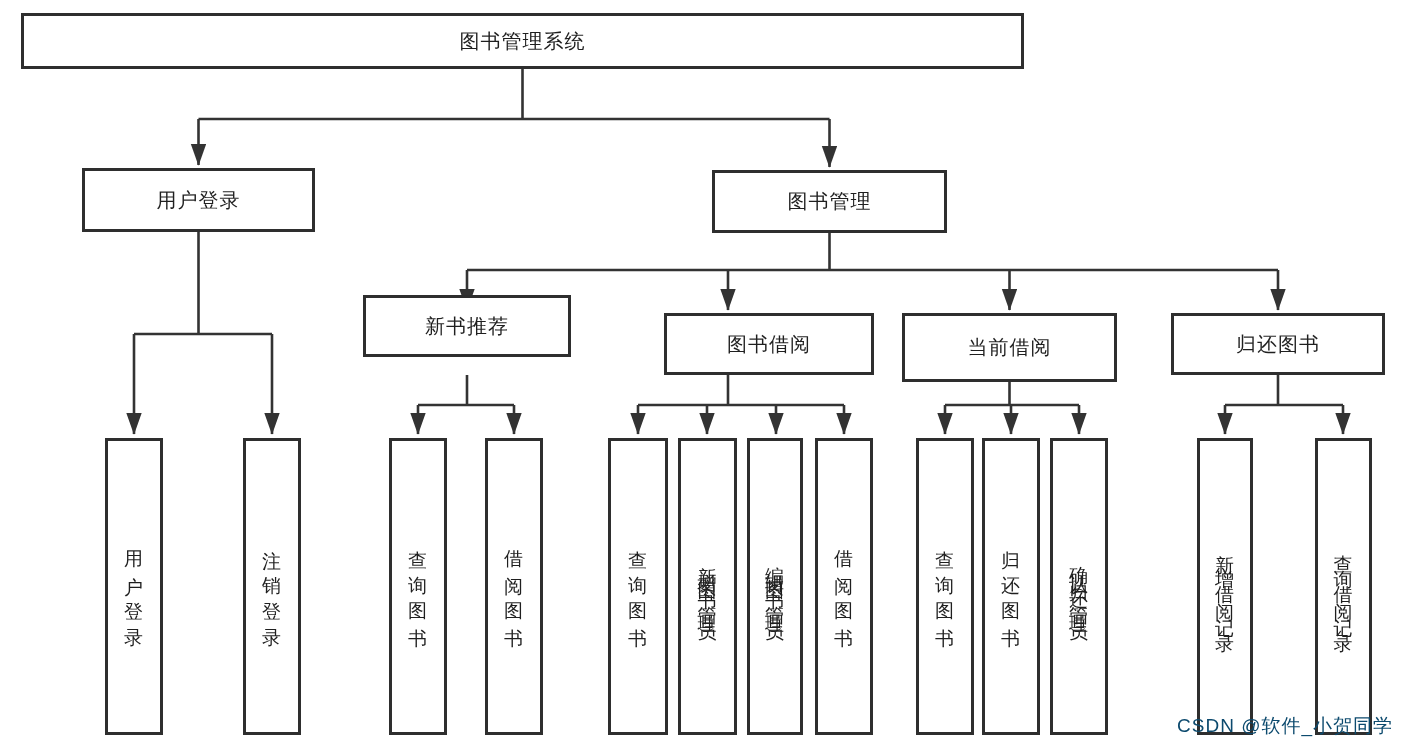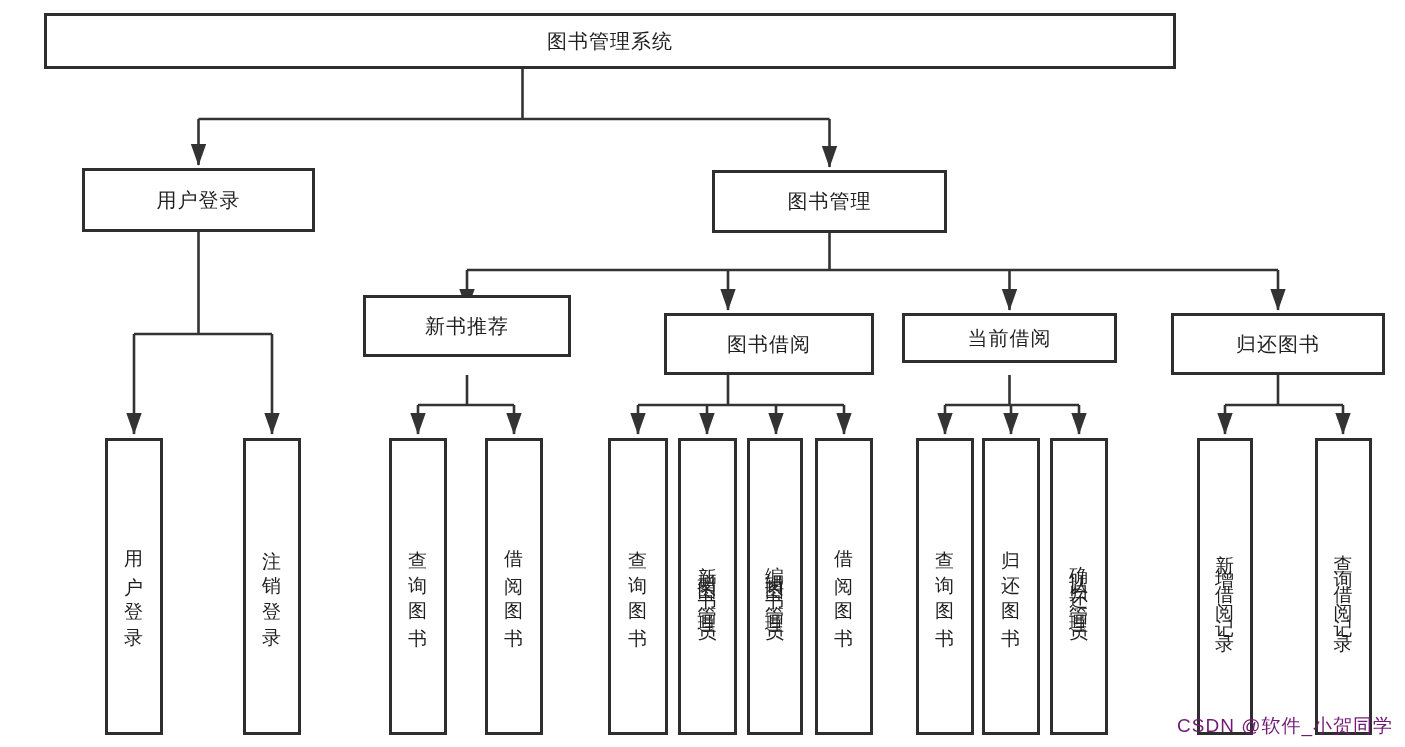--- a/index.html
+++ b/index.html
@@ -27,21 +27,21 @@
     white-space:nowrap;
     line-height:1;
   }
   .sp4{letter-spacing:26px;}
   .sp6{letter-spacing:16px;}
   .sp9{letter-spacing:8px;}
   .watermark{
     position:absolute;
     right:12px;bottom:8px;
     font-size:19px;
-    color:#701a75;
+    color:#0c4a6e;
     letter-spacing:1px;
     white-space:nowrap;
   }
 </style>
 </head>
 <body>
 
 <div class="canvas">
 
   <svg class="wires" viewBox="0 0 1405 747" xmlns="http://www.w3.org/2000/svg">
@@ -80,38 +80,38 @@
       <line x1="945" y1="405" x2="945" y2="434" marker-end="url(#arrow)"></line>
       <line x1="1011" y1="405" x2="1011" y2="434" marker-end="url(#arrow)"></line>
       <line x1="1079" y1="405" x2="1079" y2="434" marker-end="url(#arrow)"></line>
 
       <path d="M1278 375 V405 M1225 405 H1343"></path>
       <line x1="1225" y1="405" x2="1225" y2="434" marker-end="url(#arrow)"></line>
       <line x1="1343" y1="405" x2="1343" y2="434" marker-end="url(#arrow)"></line>
     </g>
   </svg>
 
-  <div class="node hnode" style="left:21px;top:13px;width:1132px;height:56px;margin-left:23px;">
+  <div class="node hnode" style="left:21px;top:13px;width:1003px;height:56px;">
     <span>图书管理系统</span>
   </div>
 
   <div class="node hnode" style="left:82px;top:168px;width:233px;height:64px;">
     <span>用户登录</span>
   </div>
   <div class="node hnode" style="left:712px;top:170px;width:235px;height:63px;">
     <span>图书管理</span>
   </div>
 
   <div class="node hnode" style="left:363px;top:295px;width:208px;height:62px;">
     <span>新书推荐</span>
   </div>
   <div class="node hnode" style="left:623px;top:313px;width:210px;height:62px;margin-left:41px;">
     <span>图书借阅</span>
   </div>
-  <div class="node hnode" style="left:902px;top:313px;width:215px;height:50px;">
+  <div class="node hnode" style="left:902px;top:313px;width:215px;height:69px;">
     <span>当前借阅</span>
   </div>
   <div class="node hnode" style="left:1171px;top:313px;width:214px;height:62px;">
     <span>归还图书</span>
   </div>
 
   <div class="node vnode" style="left:105px;top:438px;width:58px;height:297px;">
     <span class="vlabel sp4">用户登录</span>
   </div>
   <div class="node vnode" style="left:243px;top:438px;width:58px;height:297px;">

